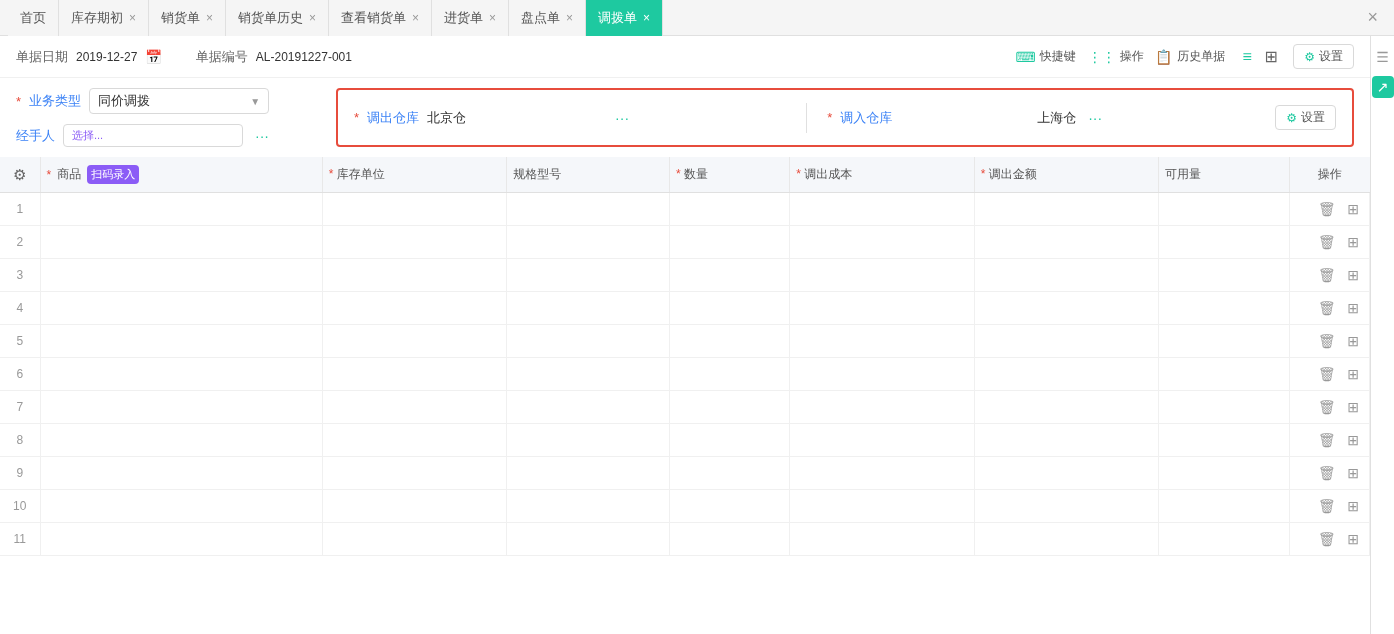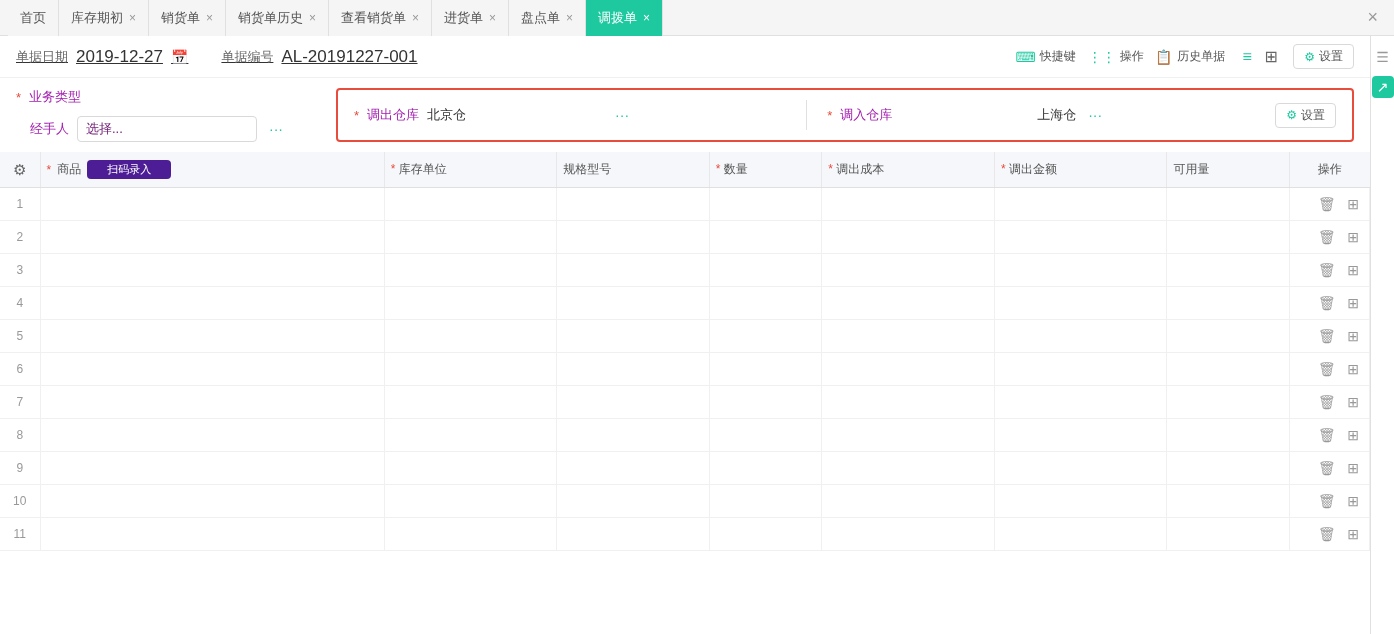--- a/index.html
+++ b/index.html
@@ -57,35 +57,34 @@
       align-items: center;
       padding: 8px 16px;
       border-bottom: 1px solid #f0f0f0;
       background: #fff;
       gap: 20px;
     }
     .toolbar-left {
       display: flex;
       align-items: center;
       gap: 8px;
-      text-decoration: underline;
     }
     .toolbar-right {
       margin-left: auto;
       display: flex;
       align-items: center;
       gap: 12px;
     }
     .toolbar-label {
       color: #666;
       font-size: 13px;
     }
     .toolbar-value {
       color: #333;
-      font-size: 17px;
+      font-size: 12px;
       font-weight: 500;
     }
     .calendar-icon {
       color: #1ec9a0;
       cursor: pointer;
       font-size: 14px;
     }
     .toolbar-btn {
       display: flex;
       align-items: center;
@@ -156,21 +155,21 @@
     .form-row {
       display: flex;
       align-items: center;
       gap: 8px;
     }
     .required-star {
       color: #e74c3c;
       font-size: 13px;
     }
     .form-label {
-      color: #a21caf;
+      color: #3b82f6;
       font-size: 13px;
       white-space: nowrap;
     }
     .form-select {
       display: flex;
       align-items: center;
       border: 1px solid #d9d9d9;
       border-radius: 4px;
       padding: 3px 8px;
       min-width: 120px;
@@ -277,24 +276,24 @@
       font-size: 14px;
     }
     
     
     .th-scan {
       display: flex;
       align-items: center;
       gap: 6px;
     }
     .scan-btn {
-      background: #4c1d95;
+      background: #8b5cf6;
       color: #fff;
       border-radius: 4px;
-      padding: 2px 20px;
+      padding: 2px 4px;
       font-size: 11px;
       cursor: pointer;
       white-space: nowrap;
     }
     .gear-icon {
       color: #666;
       cursor: pointer;
       font-size: 15px;
     }
     
@@ -351,22 +350,22 @@
       overflow: hidden;
       margin-right: 24px;
     }
     
     .person-row {
       display: flex;
       align-items: center;
       gap: 8px;
     }
     .choose-placeholder {
-      color: #701a75;
-      font-size: 13px;
+      color: #8b5cf6;
+      font-size: 11px;
     }
   </style>
 </head>
 <body>
 
 <div class="tab-bar">
   <div class="tab-item">
     <span>首页</span>
   </div>
   <div class="tab-item">
@@ -433,23 +432,27 @@
       </div>
     </div>
   </div>
 
   <div class="form-area">
 
     <div class="form-left">
       <div class="form-row">
         <span class="required-star">*</span>
         <span class="form-label">业务类型</span>
+        <div class="form-select" style="min-width:180px;">
+          <span class="form-select-text">同价调拨</span>
+          <span class="form-select-arrow">▼</span>
+        </div>
       </div>
       <div class="form-row person-row">
-        <span class="form-label" style="margin-left:14px">经手人</span>
+        <span class="form-label" style="">经手人</span>
         <div class="form-select" style="min-width:180px;">
           <span class="choose-placeholder">选择...</span>
         </div>
         <span class="ellipsis-btn">···</span>
       </div>
     </div>
 
     <div class="form-right">
       <div class="warehouse-section">
         <span class="required-star">*</span>

